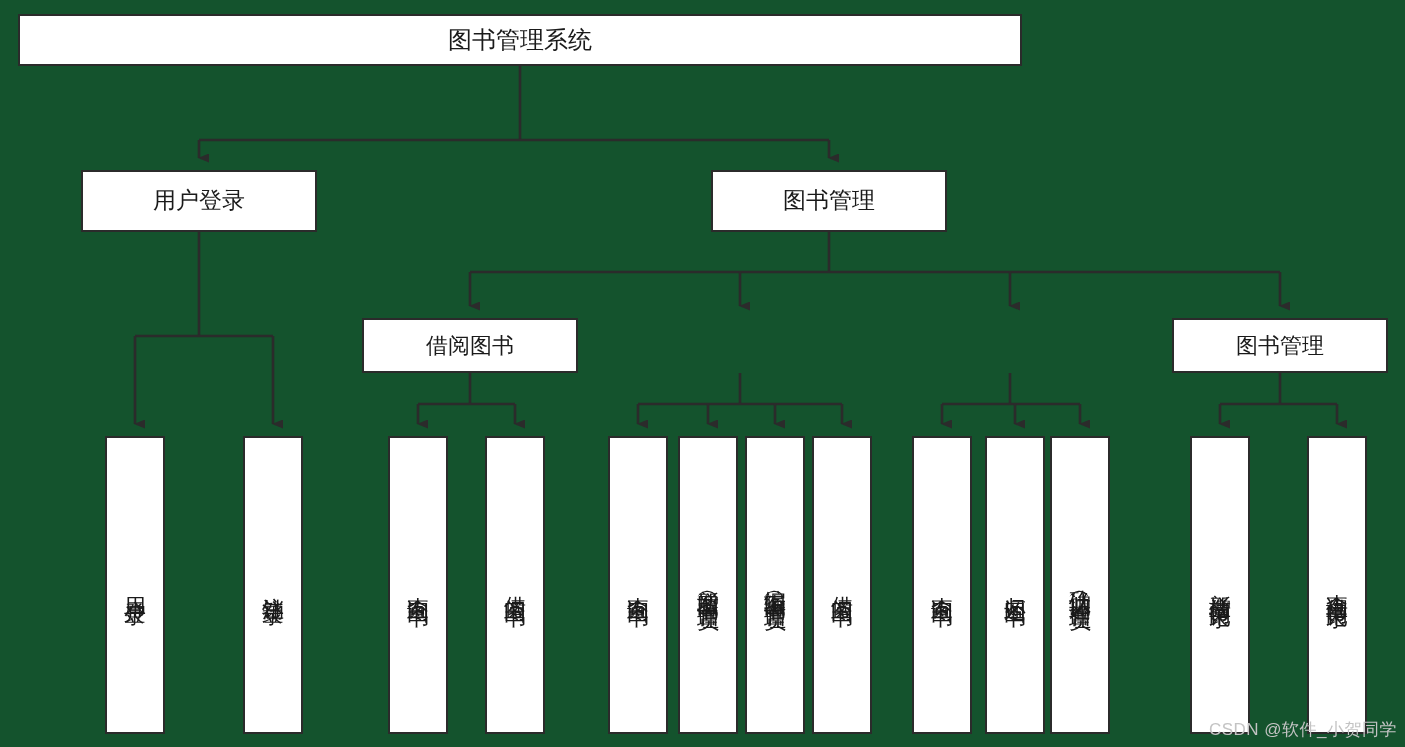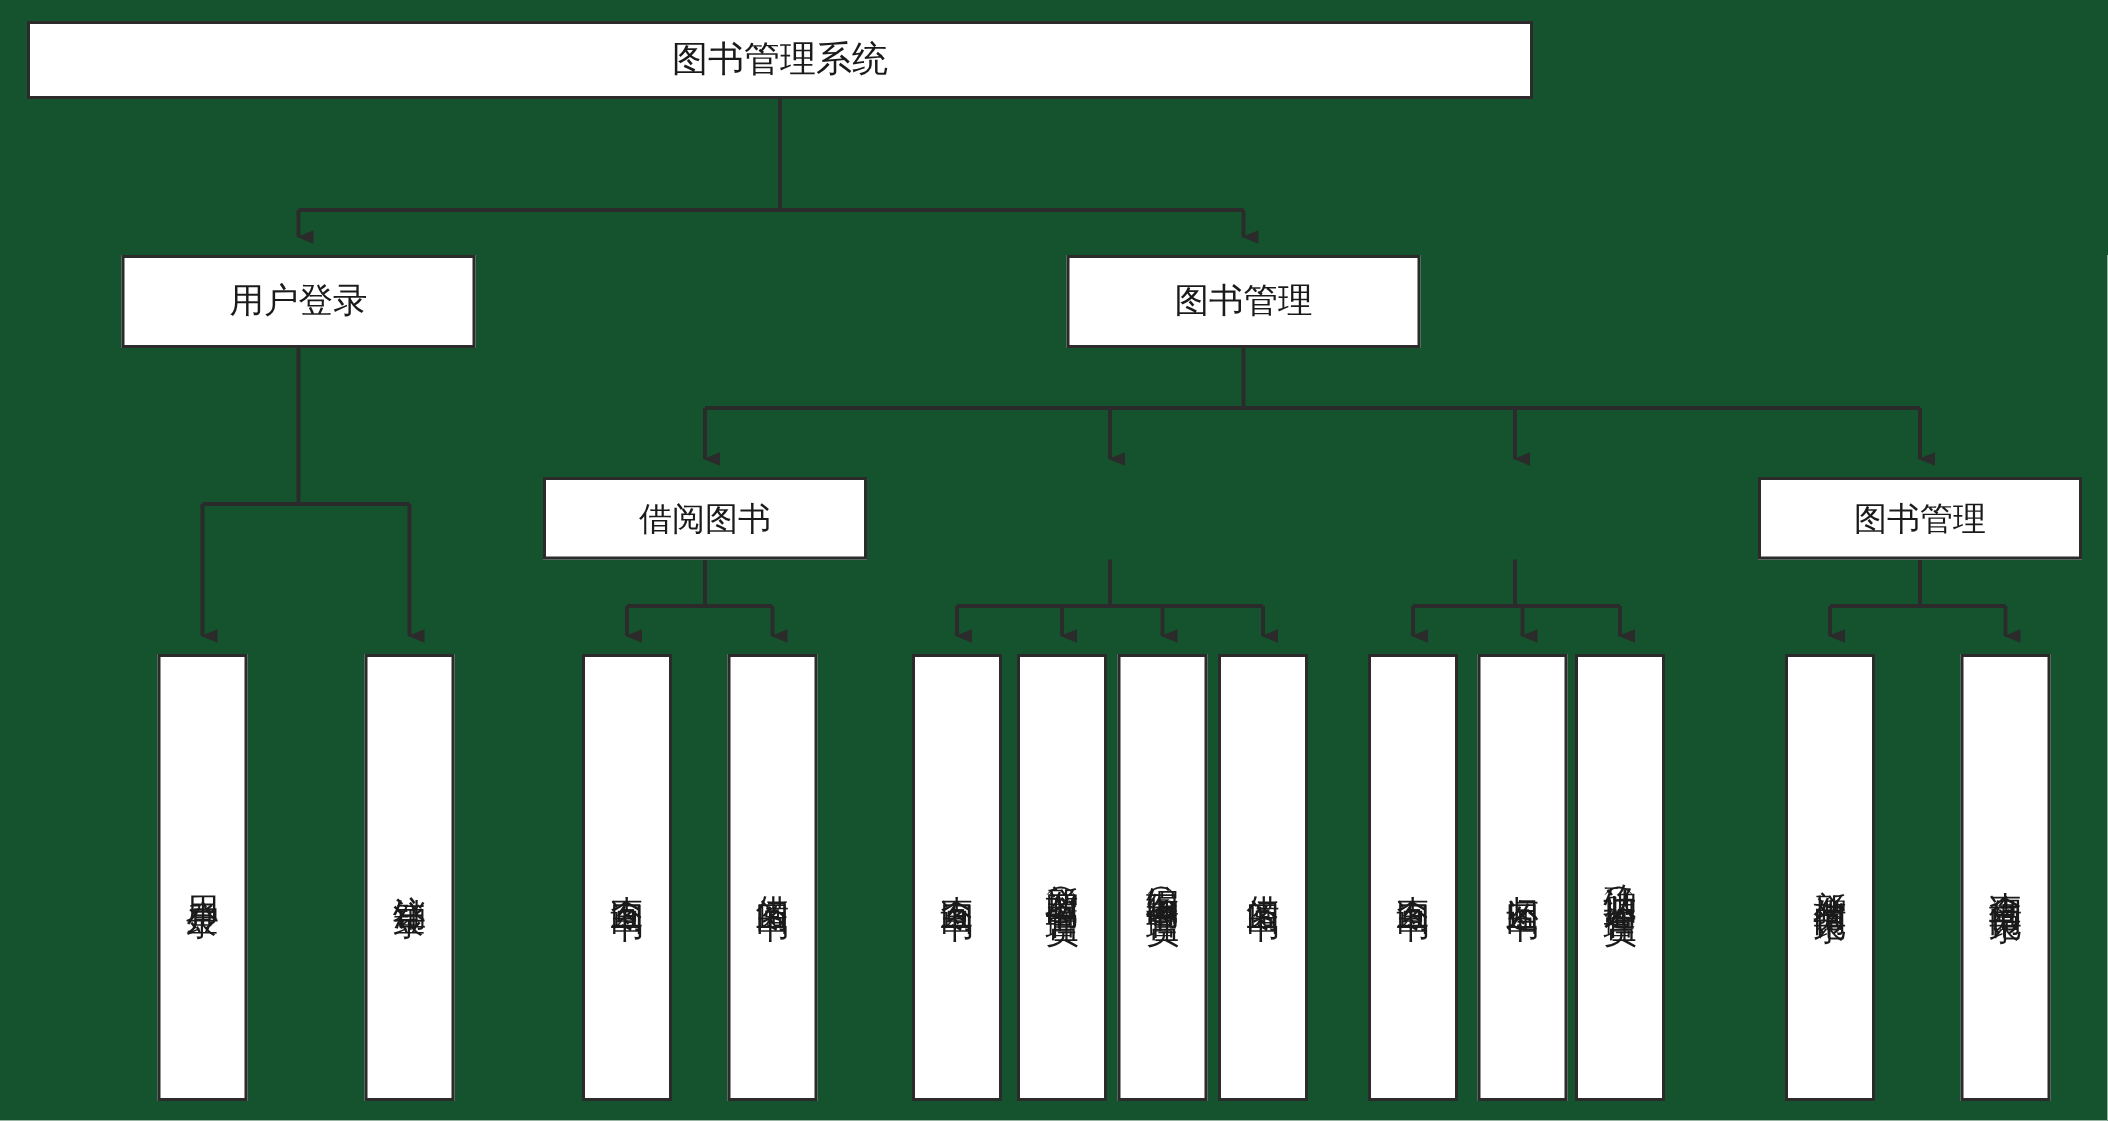--- a/index.html
+++ b/index.html
@@ -193,14 +193,15 @@
   <div class="node-box level-leaf" style="left: 1050px; top: 436px; width: 60px; height: 298px;">
     <span class="node-label">确认归还（管理员）</span>
   </div>
   <div class="node-box level-leaf" style="left: 1190px; top: 436px; width: 60px; height: 298px;">
     <span class="node-label">新增借阅记录</span>
   </div>
   <div class="node-box level-leaf" style="left: 1307px; top: 436px; width: 60px; height: 298px;">
     <span class="node-label">查询借阅记录</span>
   </div>
 
+  <div id="watermark">CSDN @软件_小贺同学</div>
 
 </div>
 
 </body></html>

